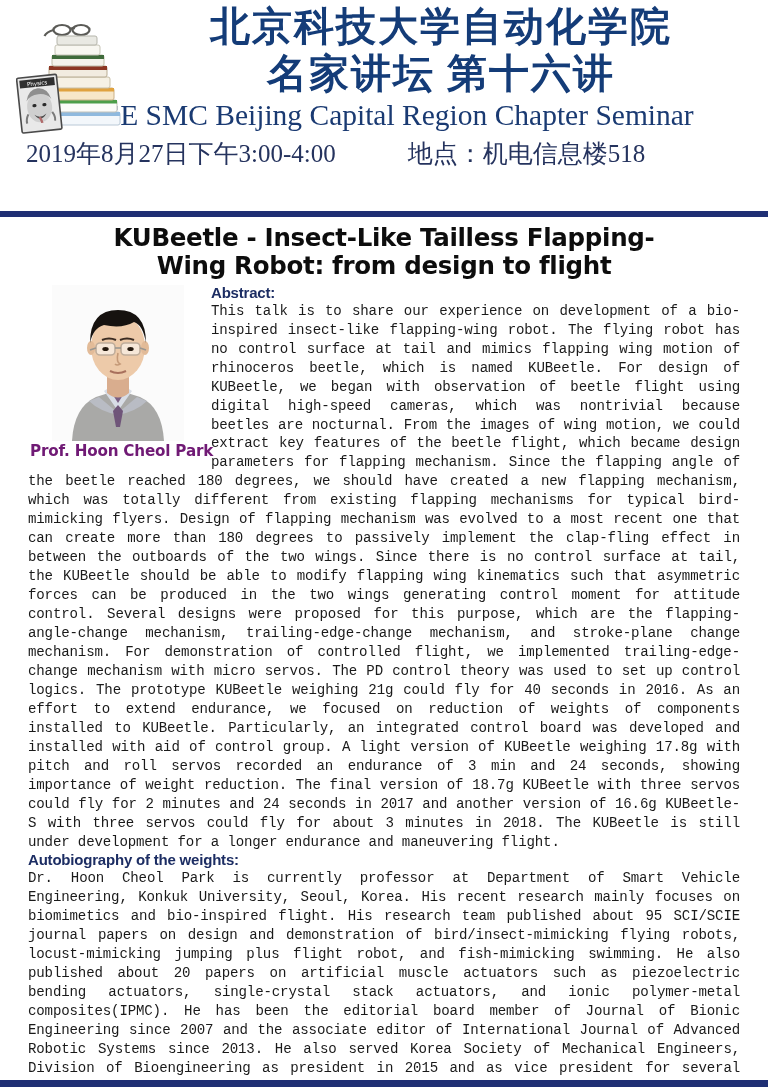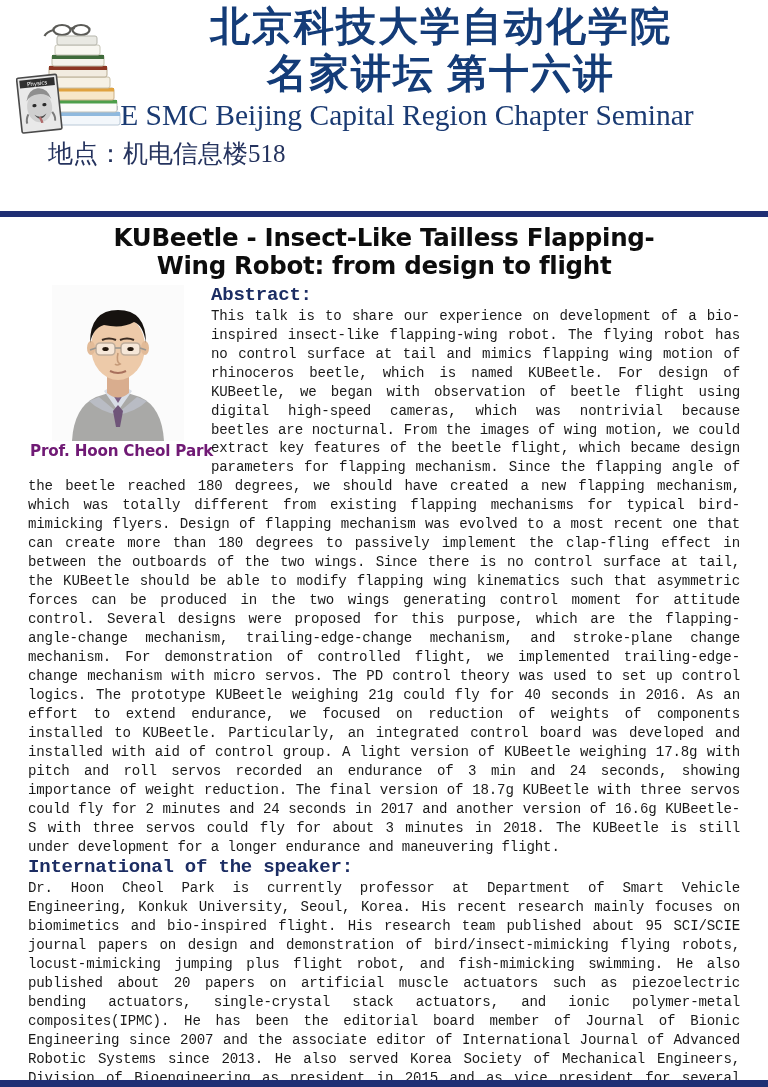--- a/index.html
+++ b/index.html
@@ -85,21 +85,21 @@
     margin-top: 6px;
     margin-left: -120px;
     width: 768px;
     display: flex;
     font-family: "Liberation Serif", "DejaVu Serif", serif;
     font-size: 25px;
     color: #25335E;
     letter-spacing: 0px;
   }
   .meta-date { margin-left: 26px; white-space: nowrap; }
-  .meta-place { margin-left: 48px; white-space: nowrap; }
+  .meta-place { margin-left: 72px; white-space: nowrap; }
 
   .rule-top {
     position: absolute;
     left: 0;
     bottom: 0;
     width: 768px;
     height: 6px;
     background: #1F2F74;
   }
 
@@ -142,23 +142,23 @@
     font-family: "DejaVu Sans", sans-serif;
     font-weight: bold;
     font-size: 15.2px;
     color: #701a75;
     margin-top: 1px;
     letter-spacing: -0.2px;
     white-space: nowrap;
   }
 
   h2.section-head {
-    font-family: Liberation Mono, monospace;
-    font-weight: bold;
-    font-size: 19px;
+    font-family: Liberation Sans, sans-serif;
+    font-weight: bold;
+    font-size: 15px;
     color: #1C2D63;
     margin: 0 0 1px 0;
     letter-spacing: -0.2px;
   }
 
   p.body-text {
     font-family: Liberation Mono, monospace;
     font-size: 14.1px;
     line-height: 1.345;
     text-align: justify;
@@ -255,20 +255,21 @@
           <path d="M37 99 q3 5 2 9" stroke="#7a7a7a" stroke-width="2" fill="none"></path>
         </g>
       </svg>
     </div>
 
     <div class="header-titles">
       <div class="cn-title-1">北京科技大学自动化学院</div>
       <div class="cn-title-2">名家讲坛 第十六讲</div>
       <div class="en-title">IEEE SMC Beijing Capital Region Chapter Seminar</div>
       <div class="meta-row">
+        <span class="meta-date">2019年8月27日下午3:00-4:00</span>
         <span class="meta-place">地点：机电信息楼518</span>
       </div>
     </div>
 
     <div class="rule-top"></div>
   </div>
 
   <div class="content">
 
     <div class="talk-title">KUBeetle - Insect-Like Tailless Flapping-Wing Robot: from design to flight</div>
@@ -317,21 +318,21 @@
         </svg>
       </div>
       <div class="speaker-name">Prof. Hoon Cheol Park</div>
     </div>
 
     <div class="abstract-wrap">
       <h2 class="section-head">Abstract:</h2>
       <p class="body-text">This talk is to share our experience on development of a bio-inspired insect-like flapping-wing robot. The flying robot has no control surface at tail and mimics flapping wing motion of rhinoceros beetle, which is named KUBeetle. For design of KUBeetle, we began with observation of beetle flight using digital high-speed cameras, which was nontrivial because beetles are nocturnal. From the images of wing motion, we could extract key features of the beetle flight, which became design parameters for flapping mechanism. Since the flapping angle of the beetle reached 180 degrees, we should have created a new flapping mechanism, which was totally different from existing flapping mechanisms for typical bird-mimicking flyers. Design of flapping mechanism was evolved to a most recent one that can create more than 180 degrees to passively implement the clap-fling effect in between the outboards of the two wings. Since there is no control surface at tail, the KUBeetle should be able to modify flapping wing kinematics such that asymmetric forces can be produced in the two wings generating control moment for attitude control. Several designs were proposed for this purpose, which are the flapping-angle-change mechanism, trailing-edge-change mechanism, and stroke-plane change mechanism. For demonstration of controlled flight, we implemented trailing-edge-change mechanism with micro servos. The PD control theory was used to set up control logics. The prototype KUBeetle weighing 21g could fly for 40 seconds in 2016. As an effort to extend endurance, we focused on reduction of weights of components installed to KUBeetle. Particularly, an integrated control board was developed and installed with aid of control group. A light version of KUBeetle weighing 17.8g with pitch and roll servos recorded an endurance of 3 min and 24 seconds, showing importance of weight reduction. The final version of 18.7g KUBeetle with three servos could fly for 2 minutes and 24 seconds in 2017 and another version of 16.6g KUBeetle-S with three servos could fly for about 3 minutes in 2018. The KUBeetle is still under development for a longer endurance and maneuvering flight.</p>
     </div>
 
-    <h2 class="section-head autobio-head">International of the speaker:</h2>
+    <h2 class="section-head autobio-head">Autobiography of the weights:</h2>
     <p class="body-text">Dr. Hoon Cheol Park is currently professor at Department of Smart Vehicle Engineering, Konkuk University, Seoul, Korea. His recent research mainly focuses on biomimetics and bio-inspired flight. His research team published about 95 SCI/SCIE journal papers on design and demonstration of bird/insect-mimicking flying robots, locust-mimicking jumping plus flight robot, and fish-mimicking swimming. He also published about 20 papers on artificial muscle actuators such as piezoelectric bending actuators, single-crystal stack actuators, and ionic polymer-metal composites(IPMC). He has been the editorial board member of Journal of Bionic Engineering since 2007 and the associate editor of International Journal of Advanced Robotic Systems since 2013. He also served Korea Society of Mechanical Engineers, Division of Bioengineering as president in 2015 and as vice president for several years. As an international activity, he is currently leading International Society of Intelligent Unmanned Systems (ISIUS) as president (2017-2019). His research team was recognized as the most active team in biomimetic flying robot research through review papers published in International Journal of Micro Air Vehicles in 2015 and 2017.</p>
 
     <div class="footer-row">
       <span>主持人：付强老师</span>
     </div>
   </div>
 
   <div class="rule-bottom"></div>
 </div>
 

